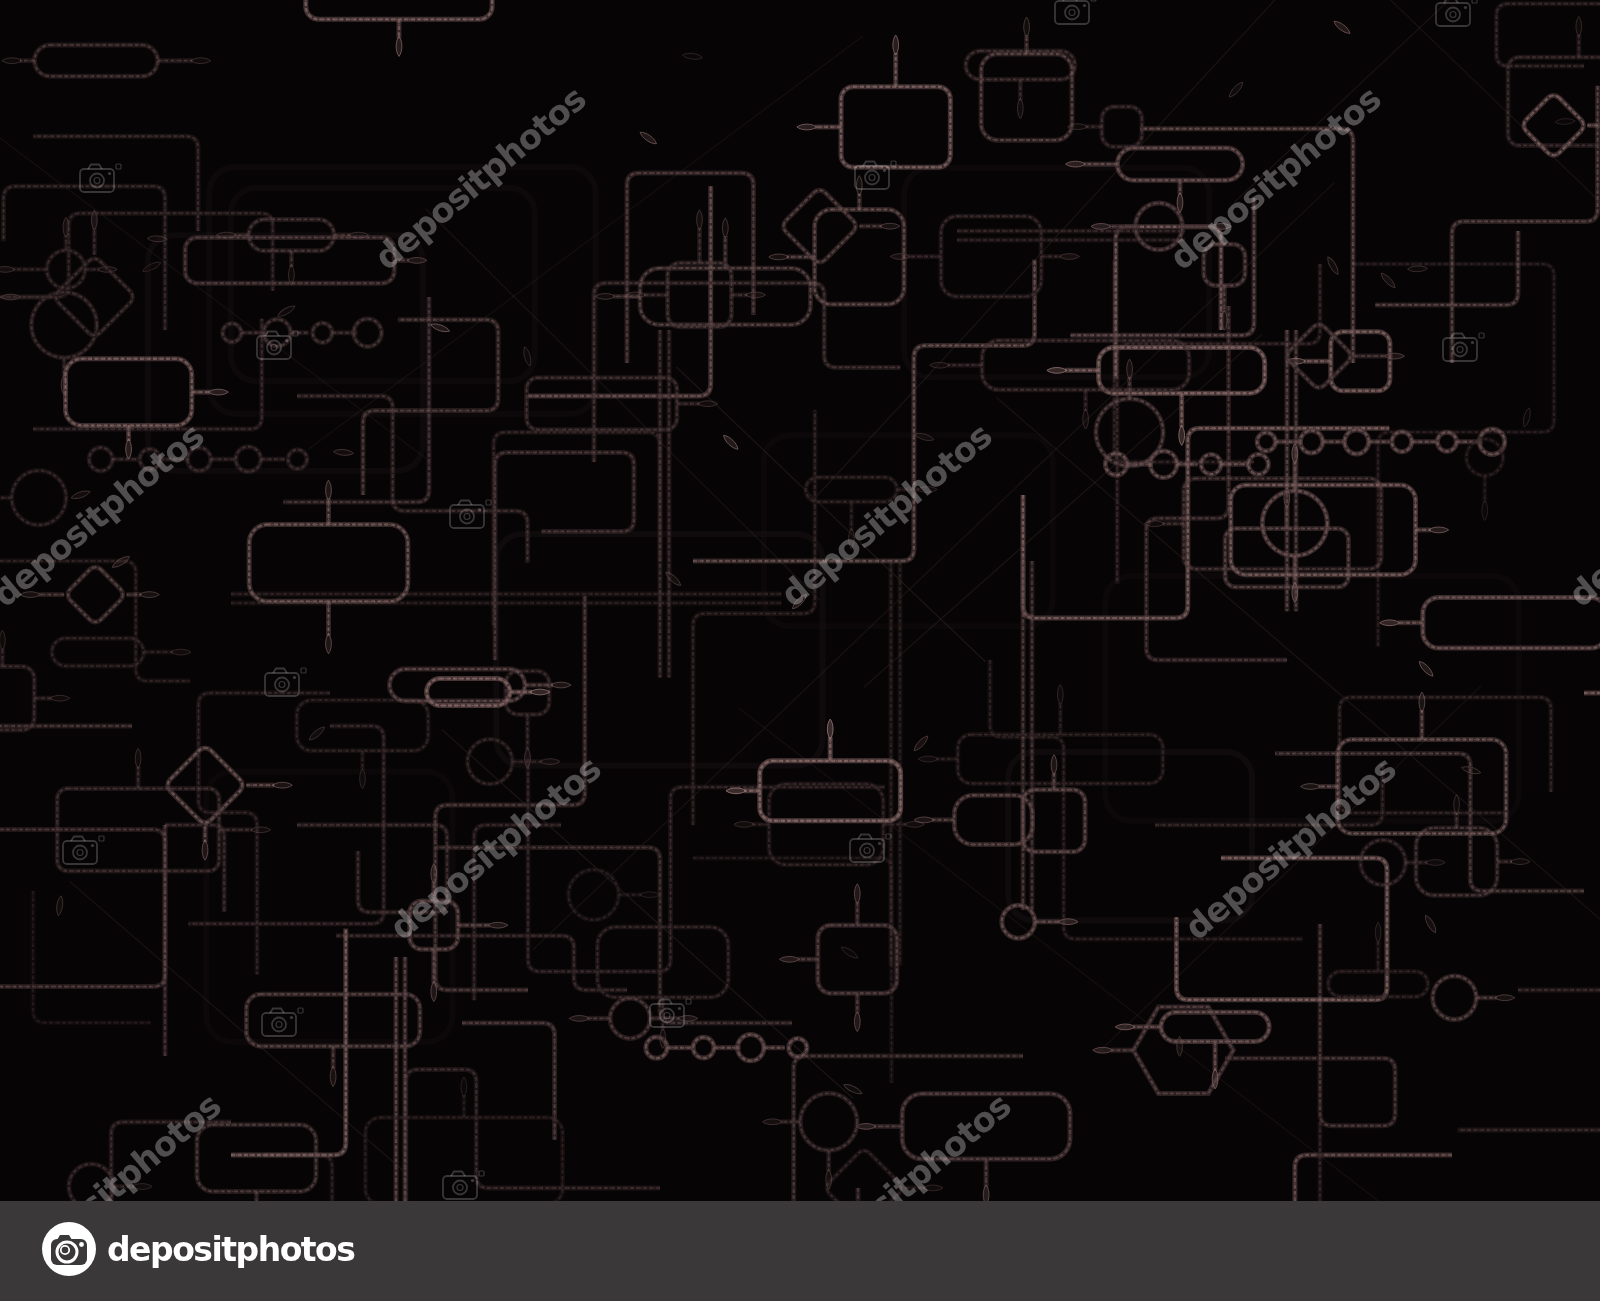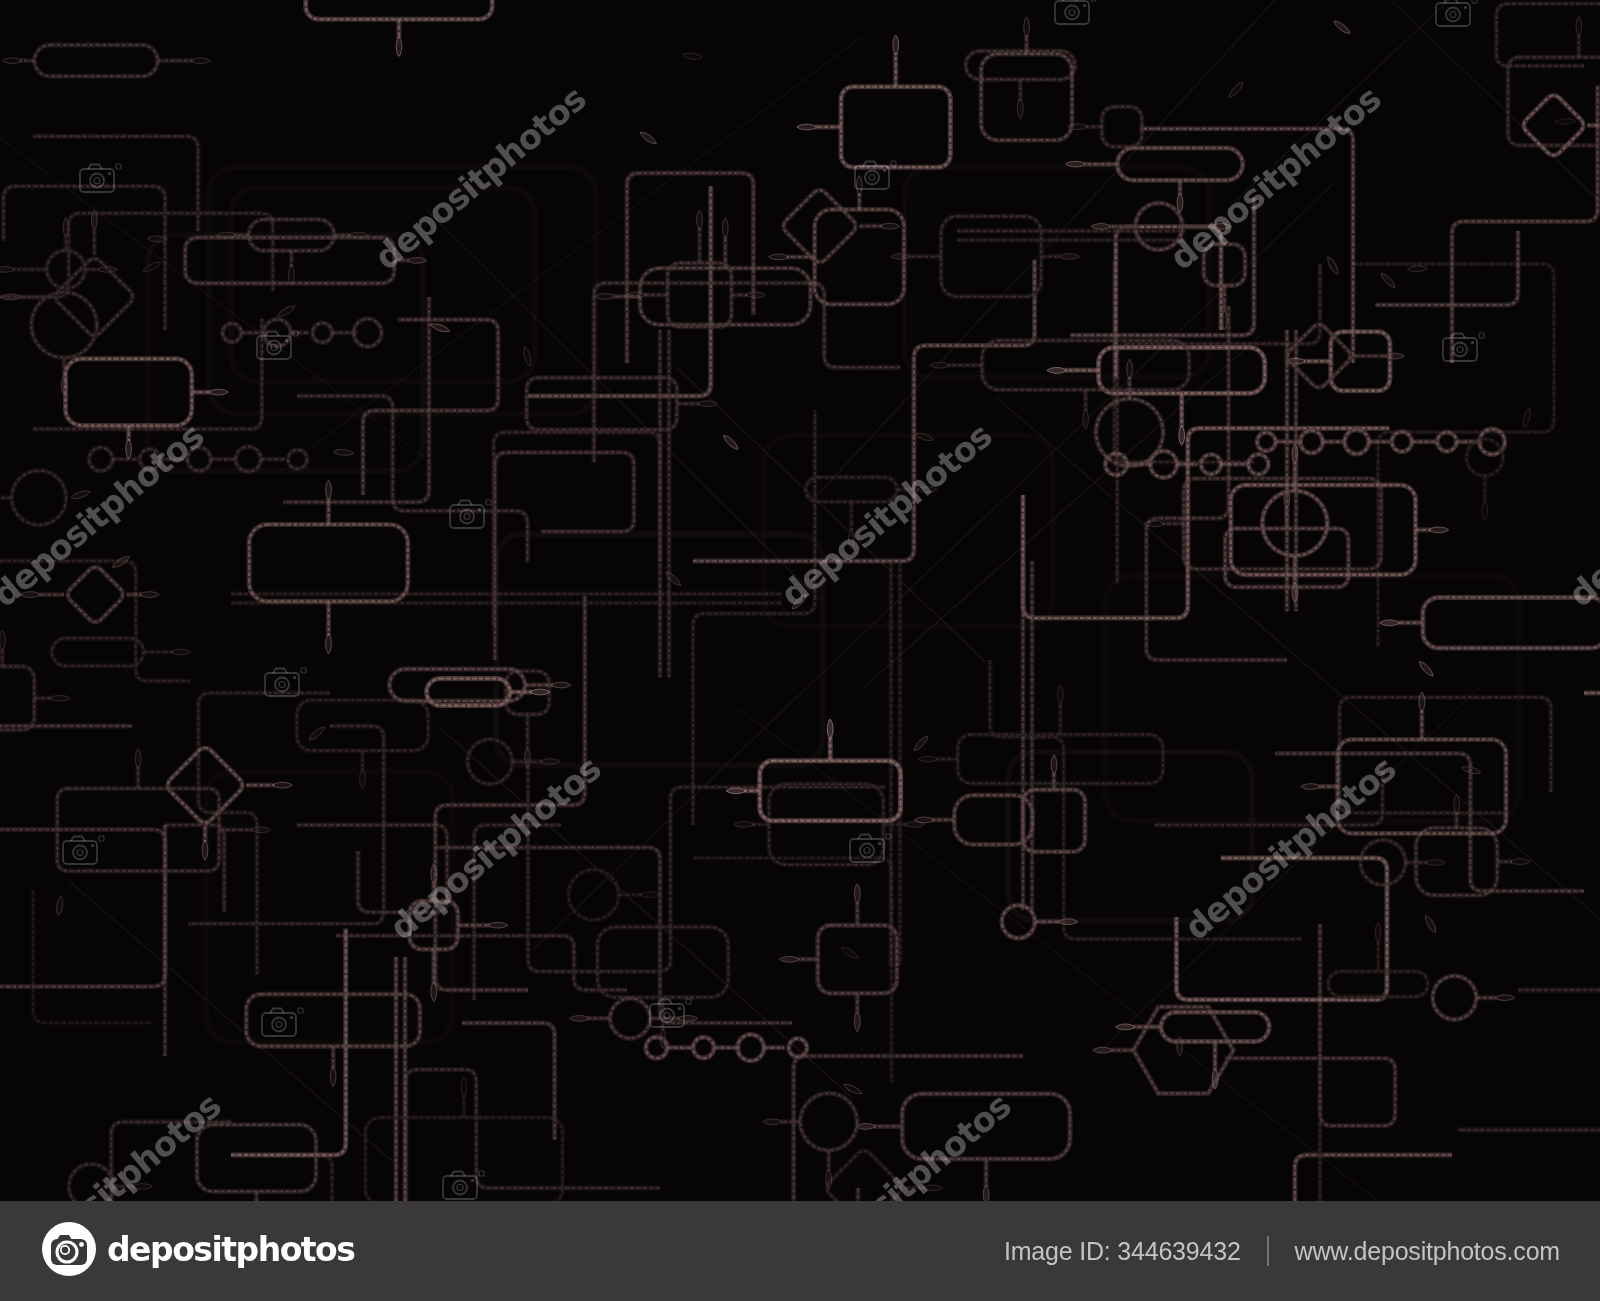--- a/index.html
+++ b/index.html
@@ -1223,19 +1223,14 @@
         <circle cx="29" cy="29" r="27" fill="#ffffff"></circle>
         <path d="M14 36 a7 7 0 0 0 7 7 h12 a14 14 0 0 0 -19 -19 z" fill="#ffffff"></path>
         <path d="M17 20 l3 -5 h9 l3 5 z" fill="#3a3839"></path>
         <rect x="11" y="19" width="36" height="26" rx="6" fill="#3a3839"></rect>
         <circle cx="27" cy="32" r="10" fill="none" stroke="#ffffff" stroke-width="3"></circle>
         <circle cx="25" cy="30" r="4.2" fill="none" stroke="#ffffff" stroke-width="1.8"></circle>
         <circle cx="41.5" cy="24.5" r="2.4" fill="#ffffff"></circle>
       </svg>
       <span class="logo-text">depositphotos</span>
     </div>
-    <div class="footer-right">
-      <span>Image ID: 344639432</span>
-      <div class="footer-divider"></div>
-      <span>www.depositphotos.com</span>
-    </div>
   </div>
 </div>
 
 </body></html>

